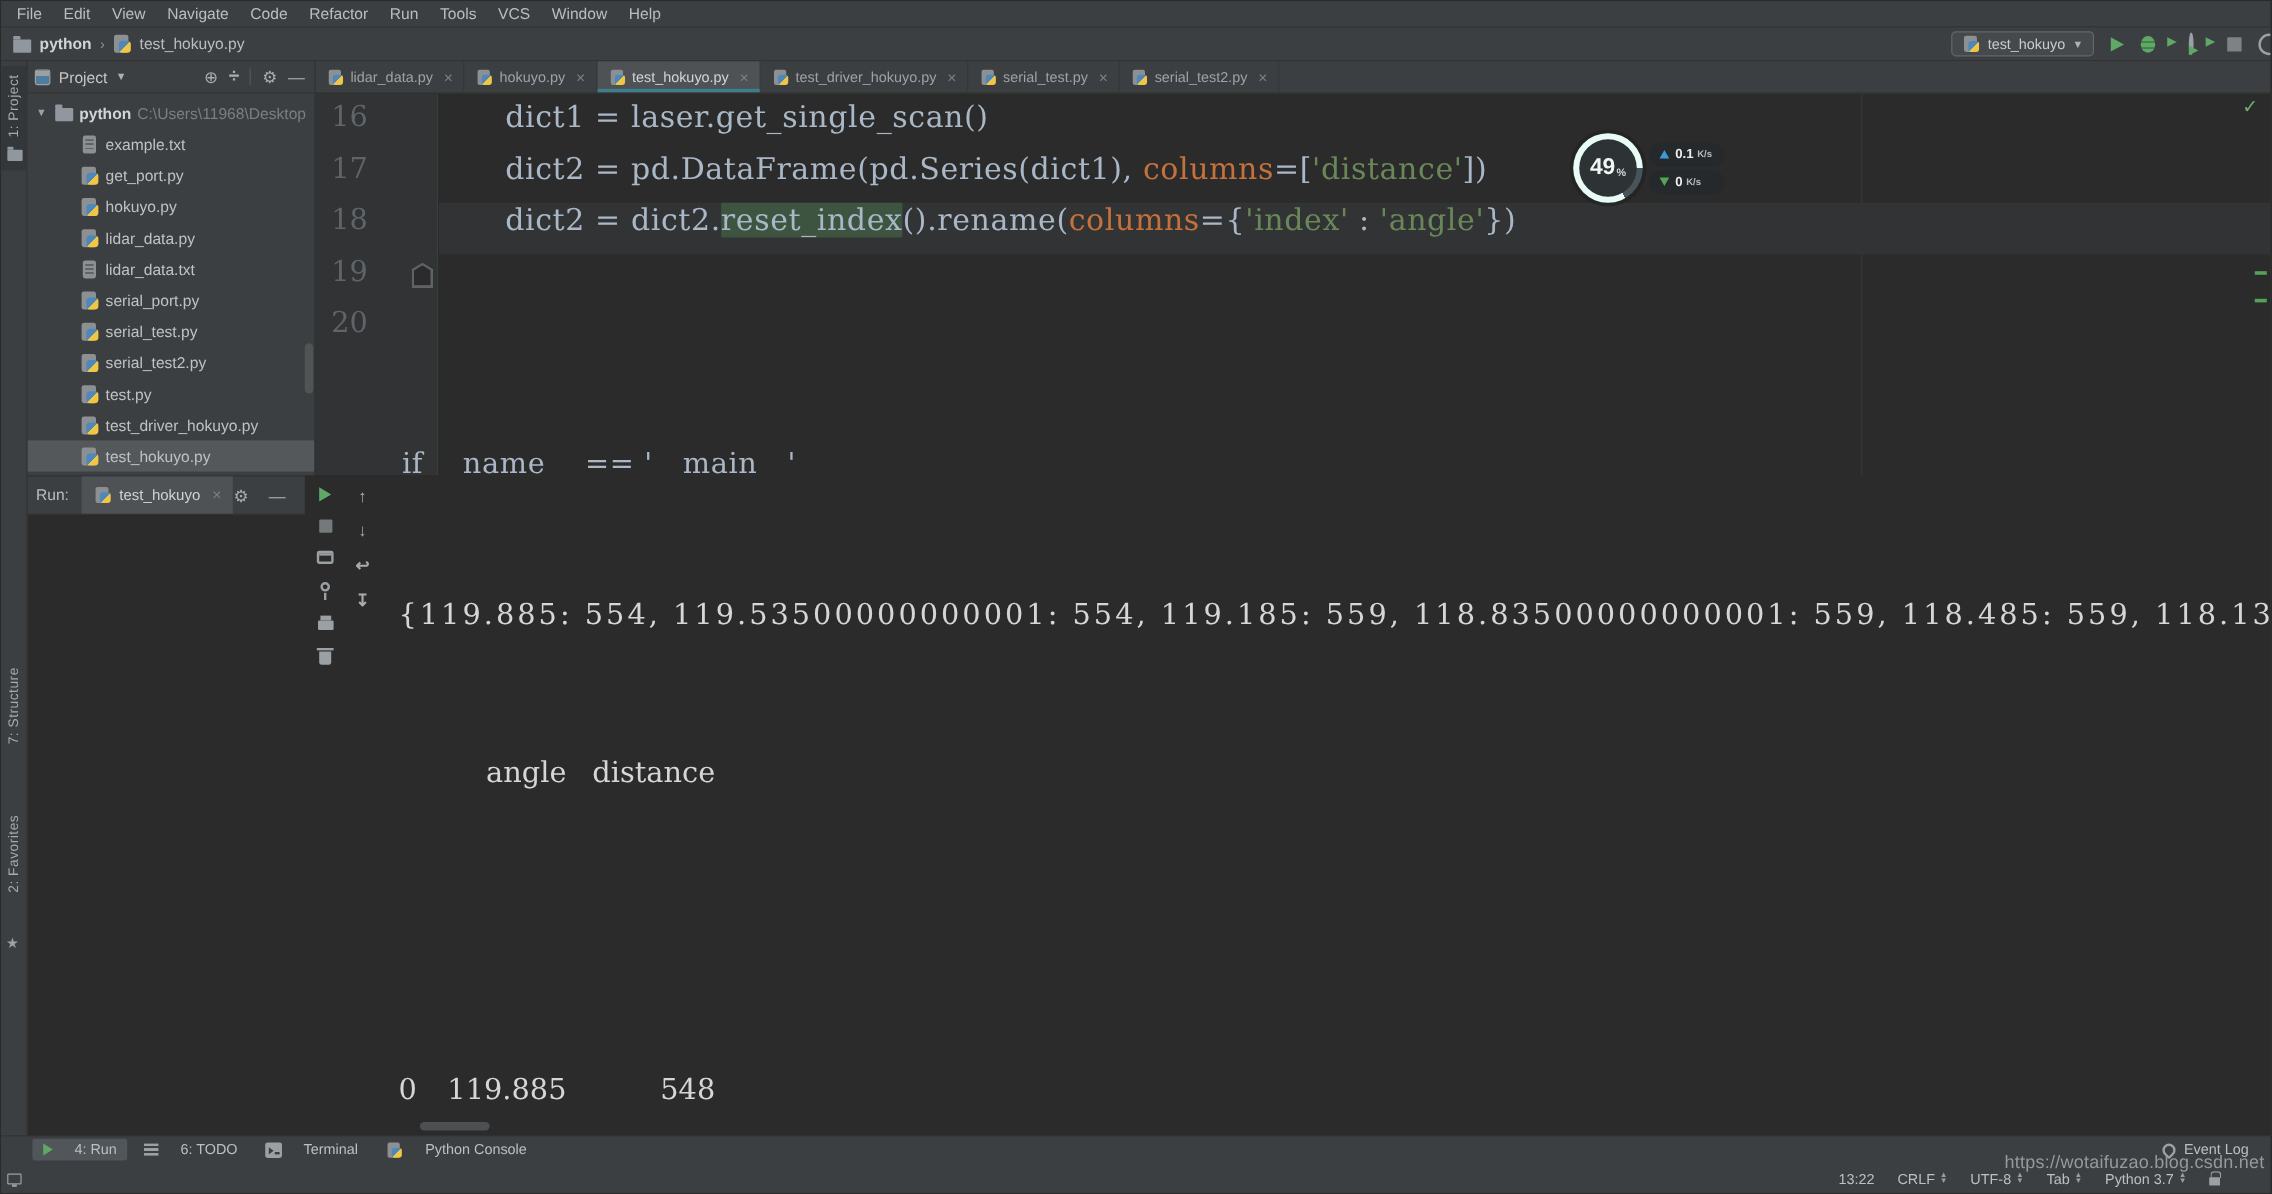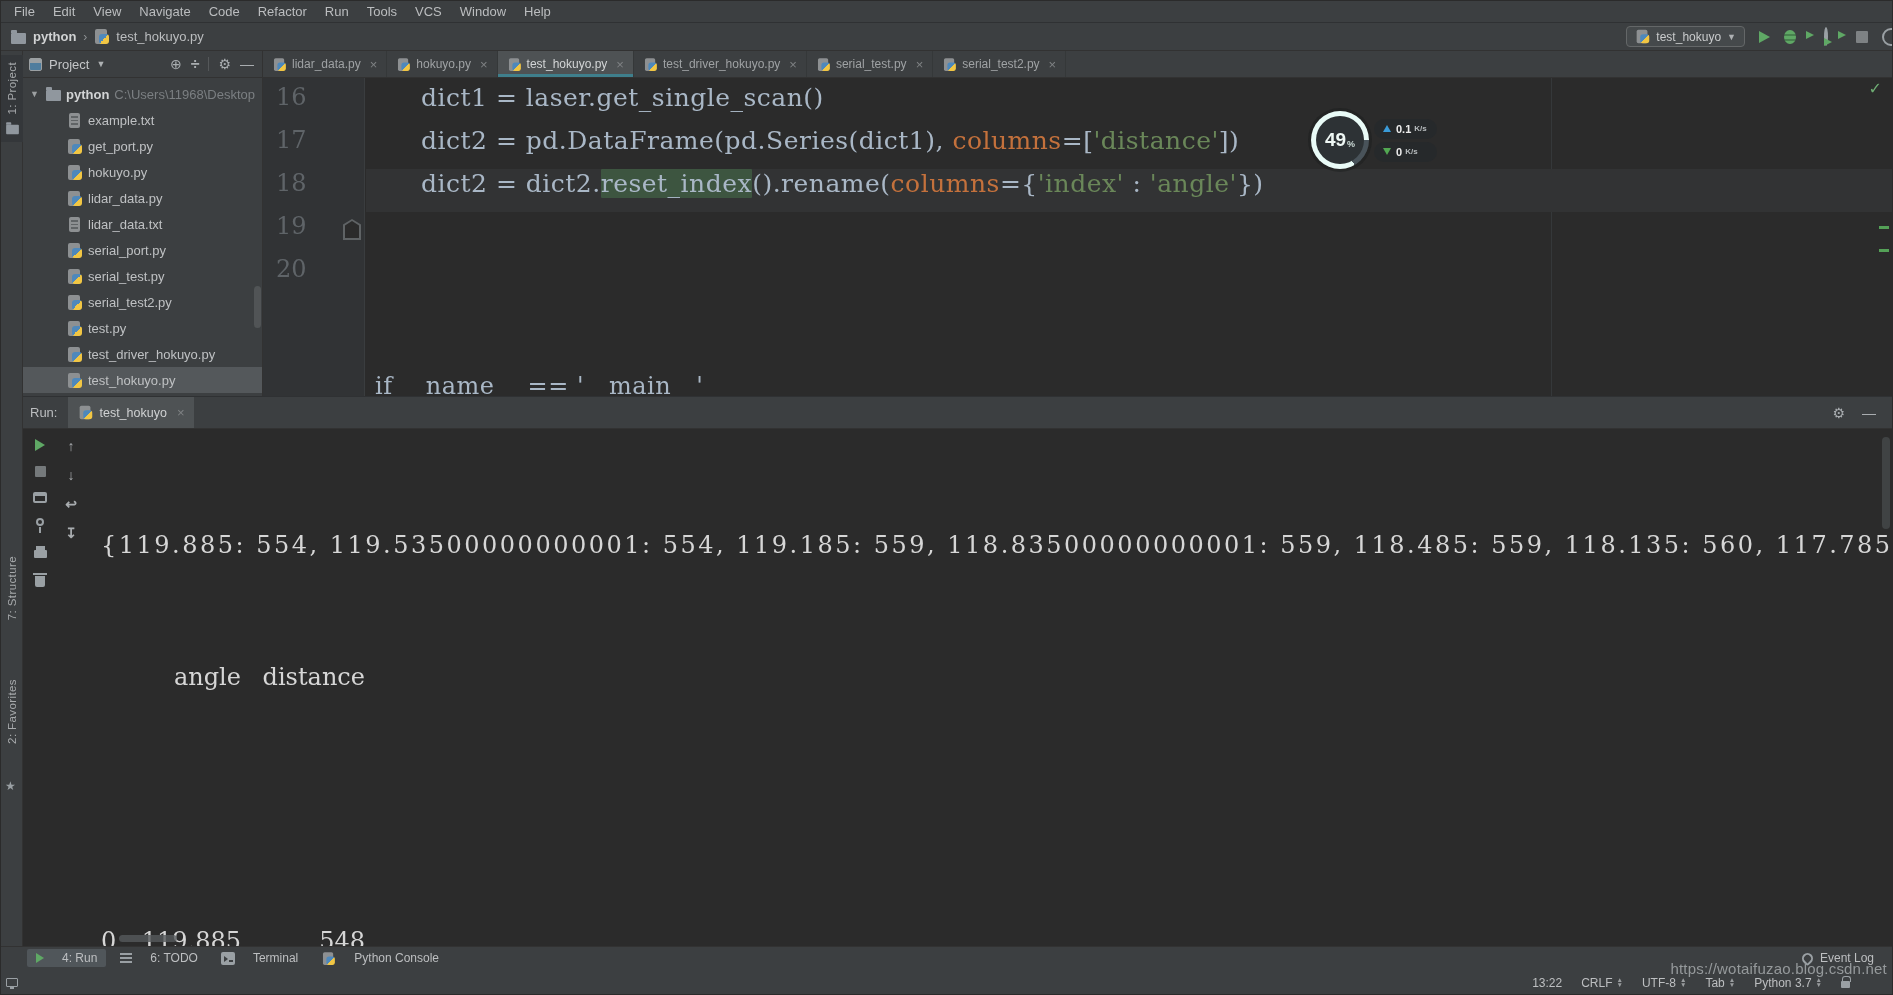--- a/index.html
+++ b/index.html
@@ -102,37 +102,37 @@
   .has-fold .fold-col::before{content:"";position:absolute;left:20px;top:7px;width:18px;height:21px;background:#5f6365;clip-path:polygon(50% 0,100% 26%,100% 100%,0 100%,0 26%)}
   .has-fold .fold-col::after{content:"";position:absolute;left:22px;top:9px;width:14px;height:17px;background:#2b2b2b;clip-path:polygon(50% 0,100% 26%,100% 100%,0 100%,0 26%)}
   .code{font-size:25px;letter-spacing:.5px;white-space:pre;padding-left:56px}
   .tok-plain{color:#a9b7c6}
   .tok-param{color:#c4713c}
   .tok-str{color:#6a8759}
   .tok-builtin{color:#8888c6}
   .tok-num{color:#6897bb}
   .tok-hl{background:#3d5540;border-radius:1px}
   .if-line{position:absolute;top:286px;left:0;right:0;height:43px;display:flex;align-items:center}
-  .if-line .code{padding-left:112px;font-size:24px;color:#a9b7c6}
+  .if-line .code{padding-left:72px;font-size:24px;color:#a9b7c6}
   .insp-check{position:absolute;top:1px;right:10px;color:#6fae74;font-size:16px;font-family:"DejaVu Sans",sans-serif}
   .stripe-mark{position:absolute;right:3px;width:10px;height:3px;background:#54a157}
 
   
   .gauge{position:absolute;left:1048px;top:33px;display:flex;align-items:center;z-index:5}
   .ring{width:58px;height:58px;border-radius:50%;background:conic-gradient(from 150deg,#e9fbf7 0 300deg,#49535a 300deg 360deg);position:relative;flex:none;box-shadow:0 0 0 3px rgba(20,22,24,.35)}
   .ring-inner{position:absolute;inset:5px;border-radius:50%;background:#2d3235;display:flex;align-items:center;justify-content:center;color:#eef7f4;font-family:"Liberation Sans",sans-serif;font-weight:bold;font-size:19px}
   .ring-inner .pct{font-size:9px;margin-top:7px;margin-left:1px;color:#cfdeda}
   .pills{display:flex;flex-direction:column;gap:3px;margin-left:5px;font-family:"Liberation Sans",sans-serif}
   .pill{height:20px;border-radius:10px;background:#26292b;display:flex;align-items:center;gap:5px;padding:0 10px 0 9px;font-size:11px;color:#ececec;font-weight:bold}
   .pill .unit{font-size:8px;color:#b9bdbf;font-weight:bold;margin-left:-2px}
   .tri-up{width:0;height:0;border-bottom:7px solid #3a9bd8;border-left:4px solid transparent;border-right:4px solid transparent}
   .tri-down{width:0;height:0;border-top:7px solid #52a852;border-left:4px solid transparent;border-right:4px solid transparent}
 
   
-  .run{height:550px;display:flex;flex-direction:column;background:#2b2b2b;min-height:0}
+  .run{height:550px;display:flex;background:#2b2b2b;min-height:0}
   .run-header{height:33px;flex:none;background:#3c3f41;display:flex;align-items:stretch;border-bottom:1px solid #323232;border-top:1px solid #2f3133}
   .run-label{display:flex;align-items:center;padding:0 11px 0 7px;color:#bcbec0}
   .run-tab{background:#4e5254;display:flex;align-items:center;gap:6px;padding:0 10px;font-size:12.5px;color:#d0d2d3}
   .run-h-icons{margin-left:auto;display:flex;align-items:center;gap:17px;padding-right:16px}
   .run-body{flex:1;display:flex;min-height:0;position:relative}
   .run-toolbar{width:64px;flex:none;display:flex;gap:9px;padding:10px 0 0 6px}
   .rt-col{display:flex;flex-direction:column;gap:15px;align-items:center;width:22px}
   .rt-play{width:0;height:0;border-left:10px solid #5fa865;border-top:6px solid transparent;border-bottom:6px solid transparent}
   .rt-stop{width:11px;height:11px;background:#75797b;border-radius:1px}
   .console{flex:1;min-width:0;overflow:hidden;font-family:"DejaVu Serif",serif;font-size:24px;color:#d6d6d6;line-height:44px;padding-top:6px;white-space:pre}

